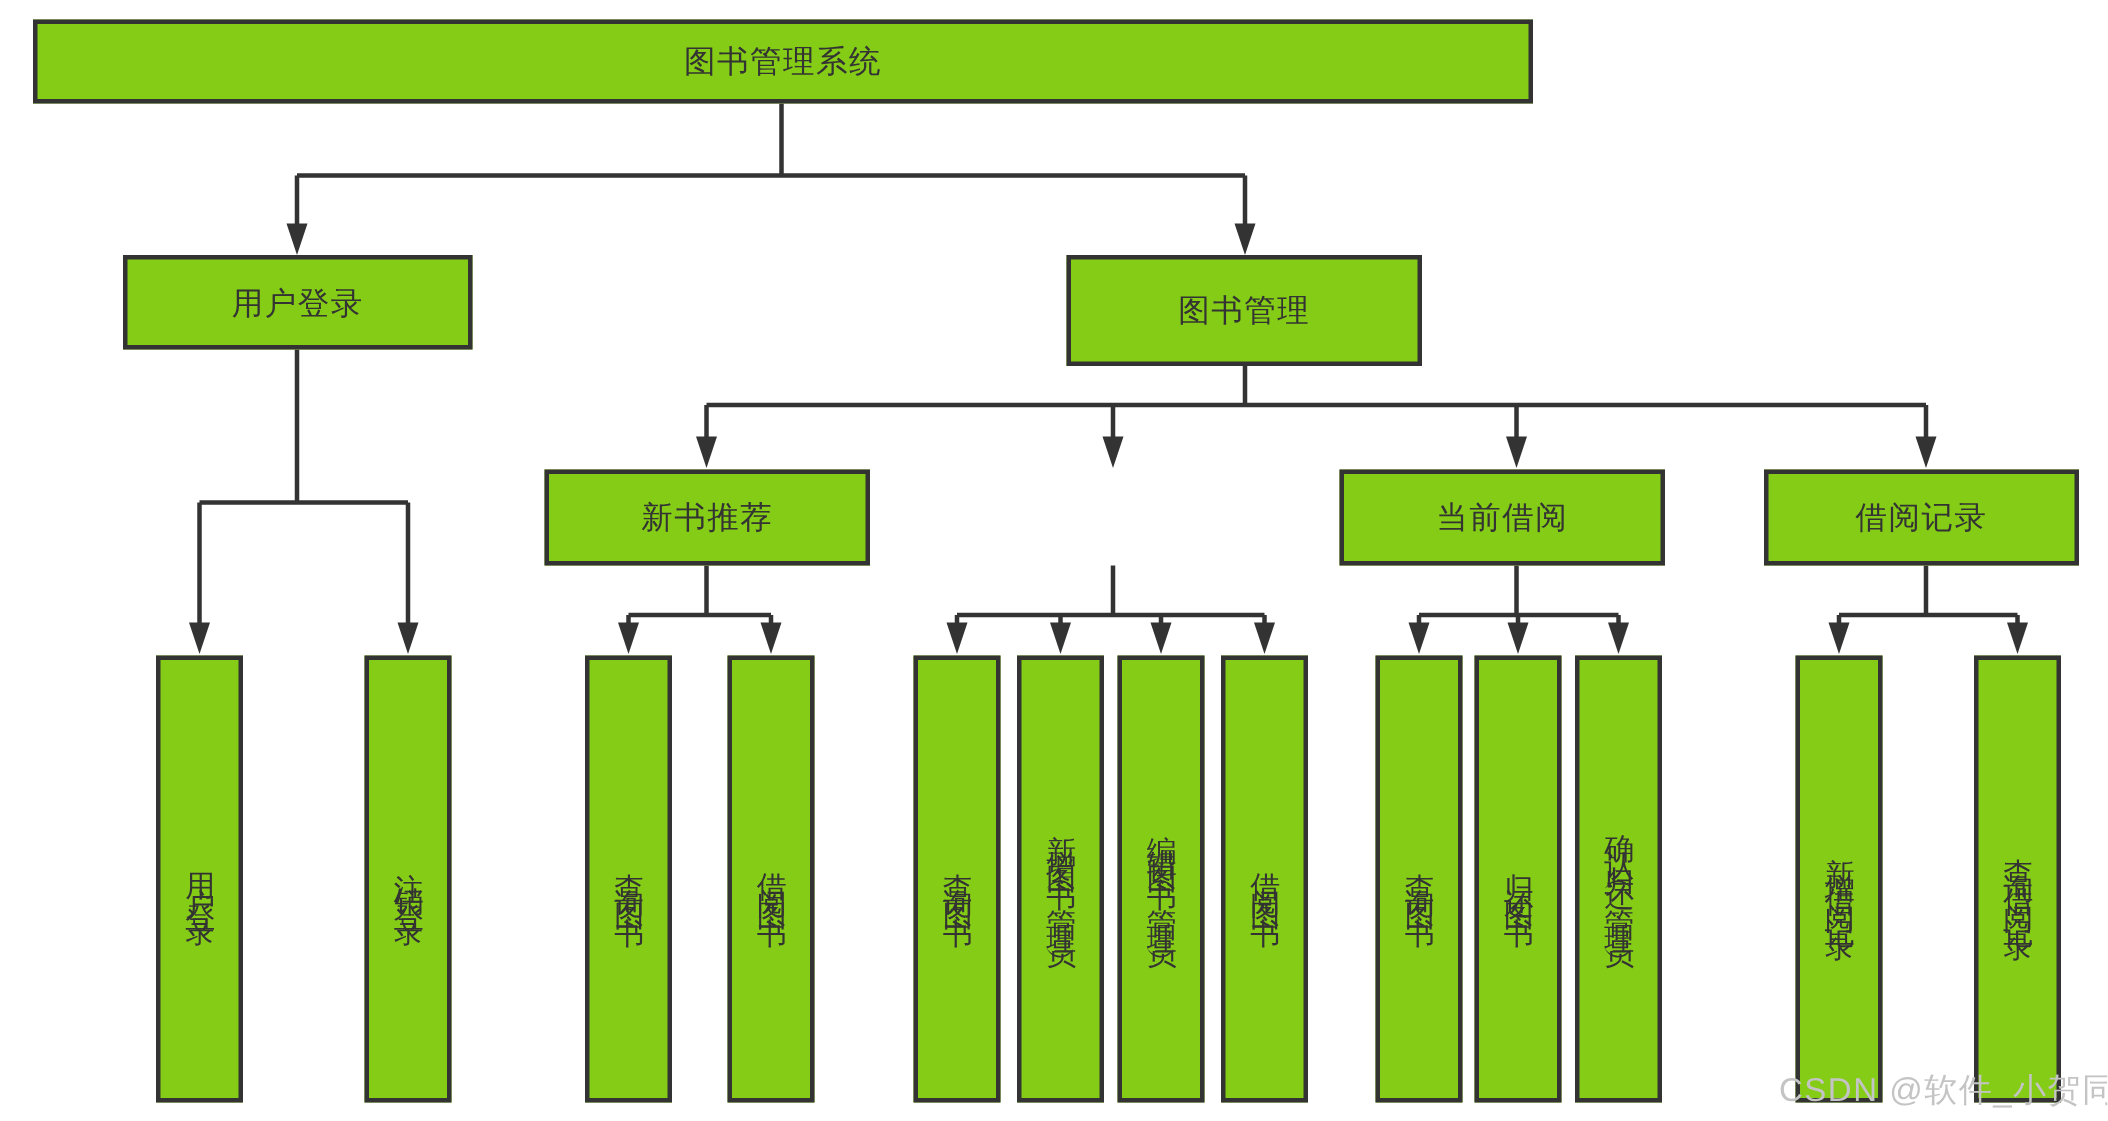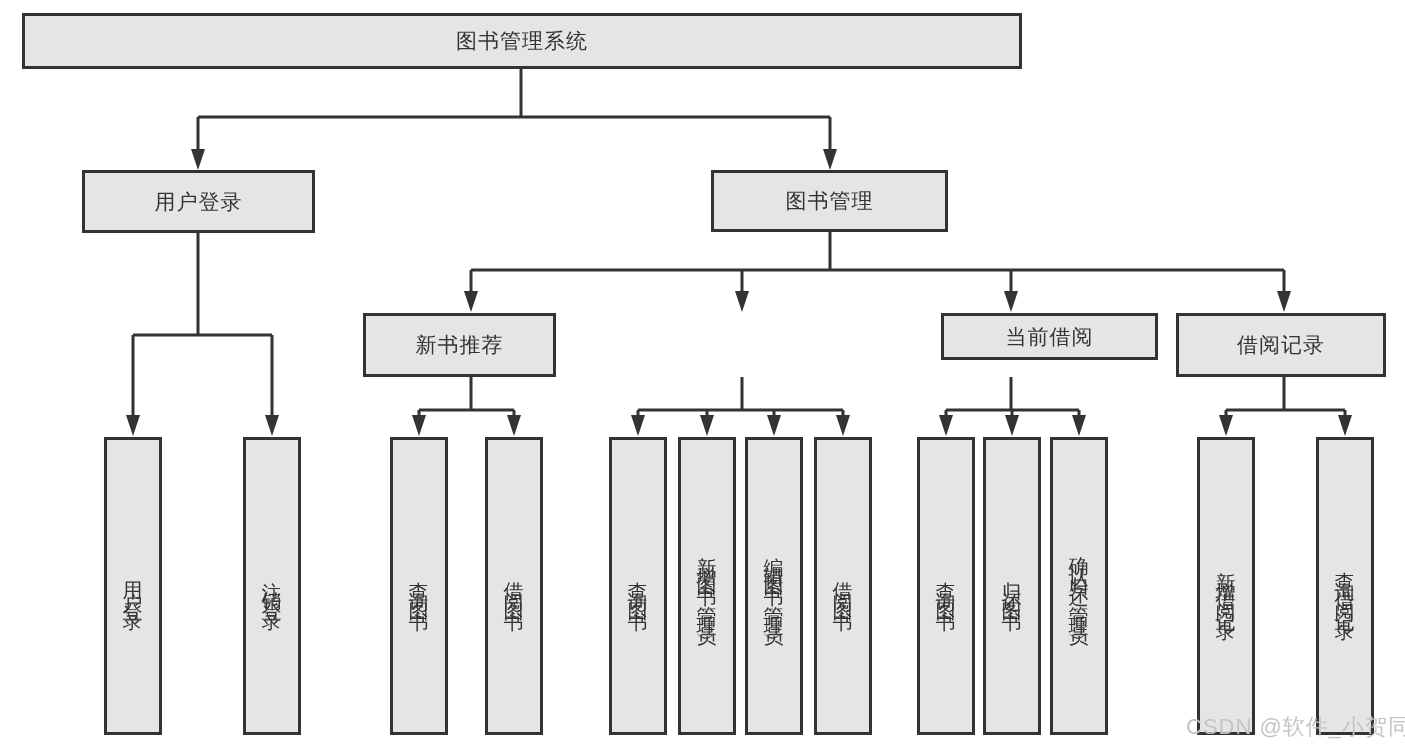--- a/index.html
+++ b/index.html
@@ -17,21 +17,21 @@
     color:var(--text);
     overflow:hidden;
   }
   .connectors{position:absolute;left:0;top:0;width:1405px;height:747px;z-index:1;}
   .connectors path{stroke:var(--line);stroke-width:3;fill:none;}
   .connectors polygon{fill:var(--line);stroke:none;}
   .node{
     position:absolute;
     box-sizing:border-box;
     border:3px solid var(--line);
-    background:#e5e5e5;
+    background:#84cc16;
     display:flex;align-items:center;justify-content:center;
     z-index:2;
     font-size:21px;
     letter-spacing:1px;
     white-space:nowrap;
   }
   .leaf{
     writing-mode:vertical-rl;
     text-orientation:mixed;
     font-size:20px;
@@ -44,24 +44,24 @@
     z-index:3;
     left:1186px;top:712px;
     font-size:22px;
     color:var(--wm);
     letter-spacing:1px;
     white-space:nowrap;
   }
   
   #n-root{left:22px;top:13px;width:1000px;height:56px;}
   #n-user-login{left:82px;top:170px;width:233px;height:63px;}
-  #n-book-mgmt{left:711px;top:170px;width:237px;height:62px;}
-  #n-new-rec{left:363px;top:313px;width:193px;height:64px;}
+  #n-book-mgmt{left:711px;top:170px;width:237px;height:74px;}
+  #n-new-rec{left:363px;top:313px;width:217px;height:64px;}
   #n-borrow{left:633px;top:313px;width:218px;height:64px;}
-  #n-current{left:941px;top:313px;width:217px;height:47px;}
+  #n-current{left:893px;top:313px;width:217px;height:64px;}
   #n-records{left:1176px;top:313px;width:210px;height:64px;}
   
   #l-user-login{left:104px;}
   #l-logout{left:243px;}
   #l-rec-query{left:390px;}
   #l-rec-borrow{left:485px;}
   #l-bb-query{left:609px;}
   #l-bb-add{left:678px;}
   #l-bb-edit{left:745px;}
   #l-bb-borrow{left:814px;}

